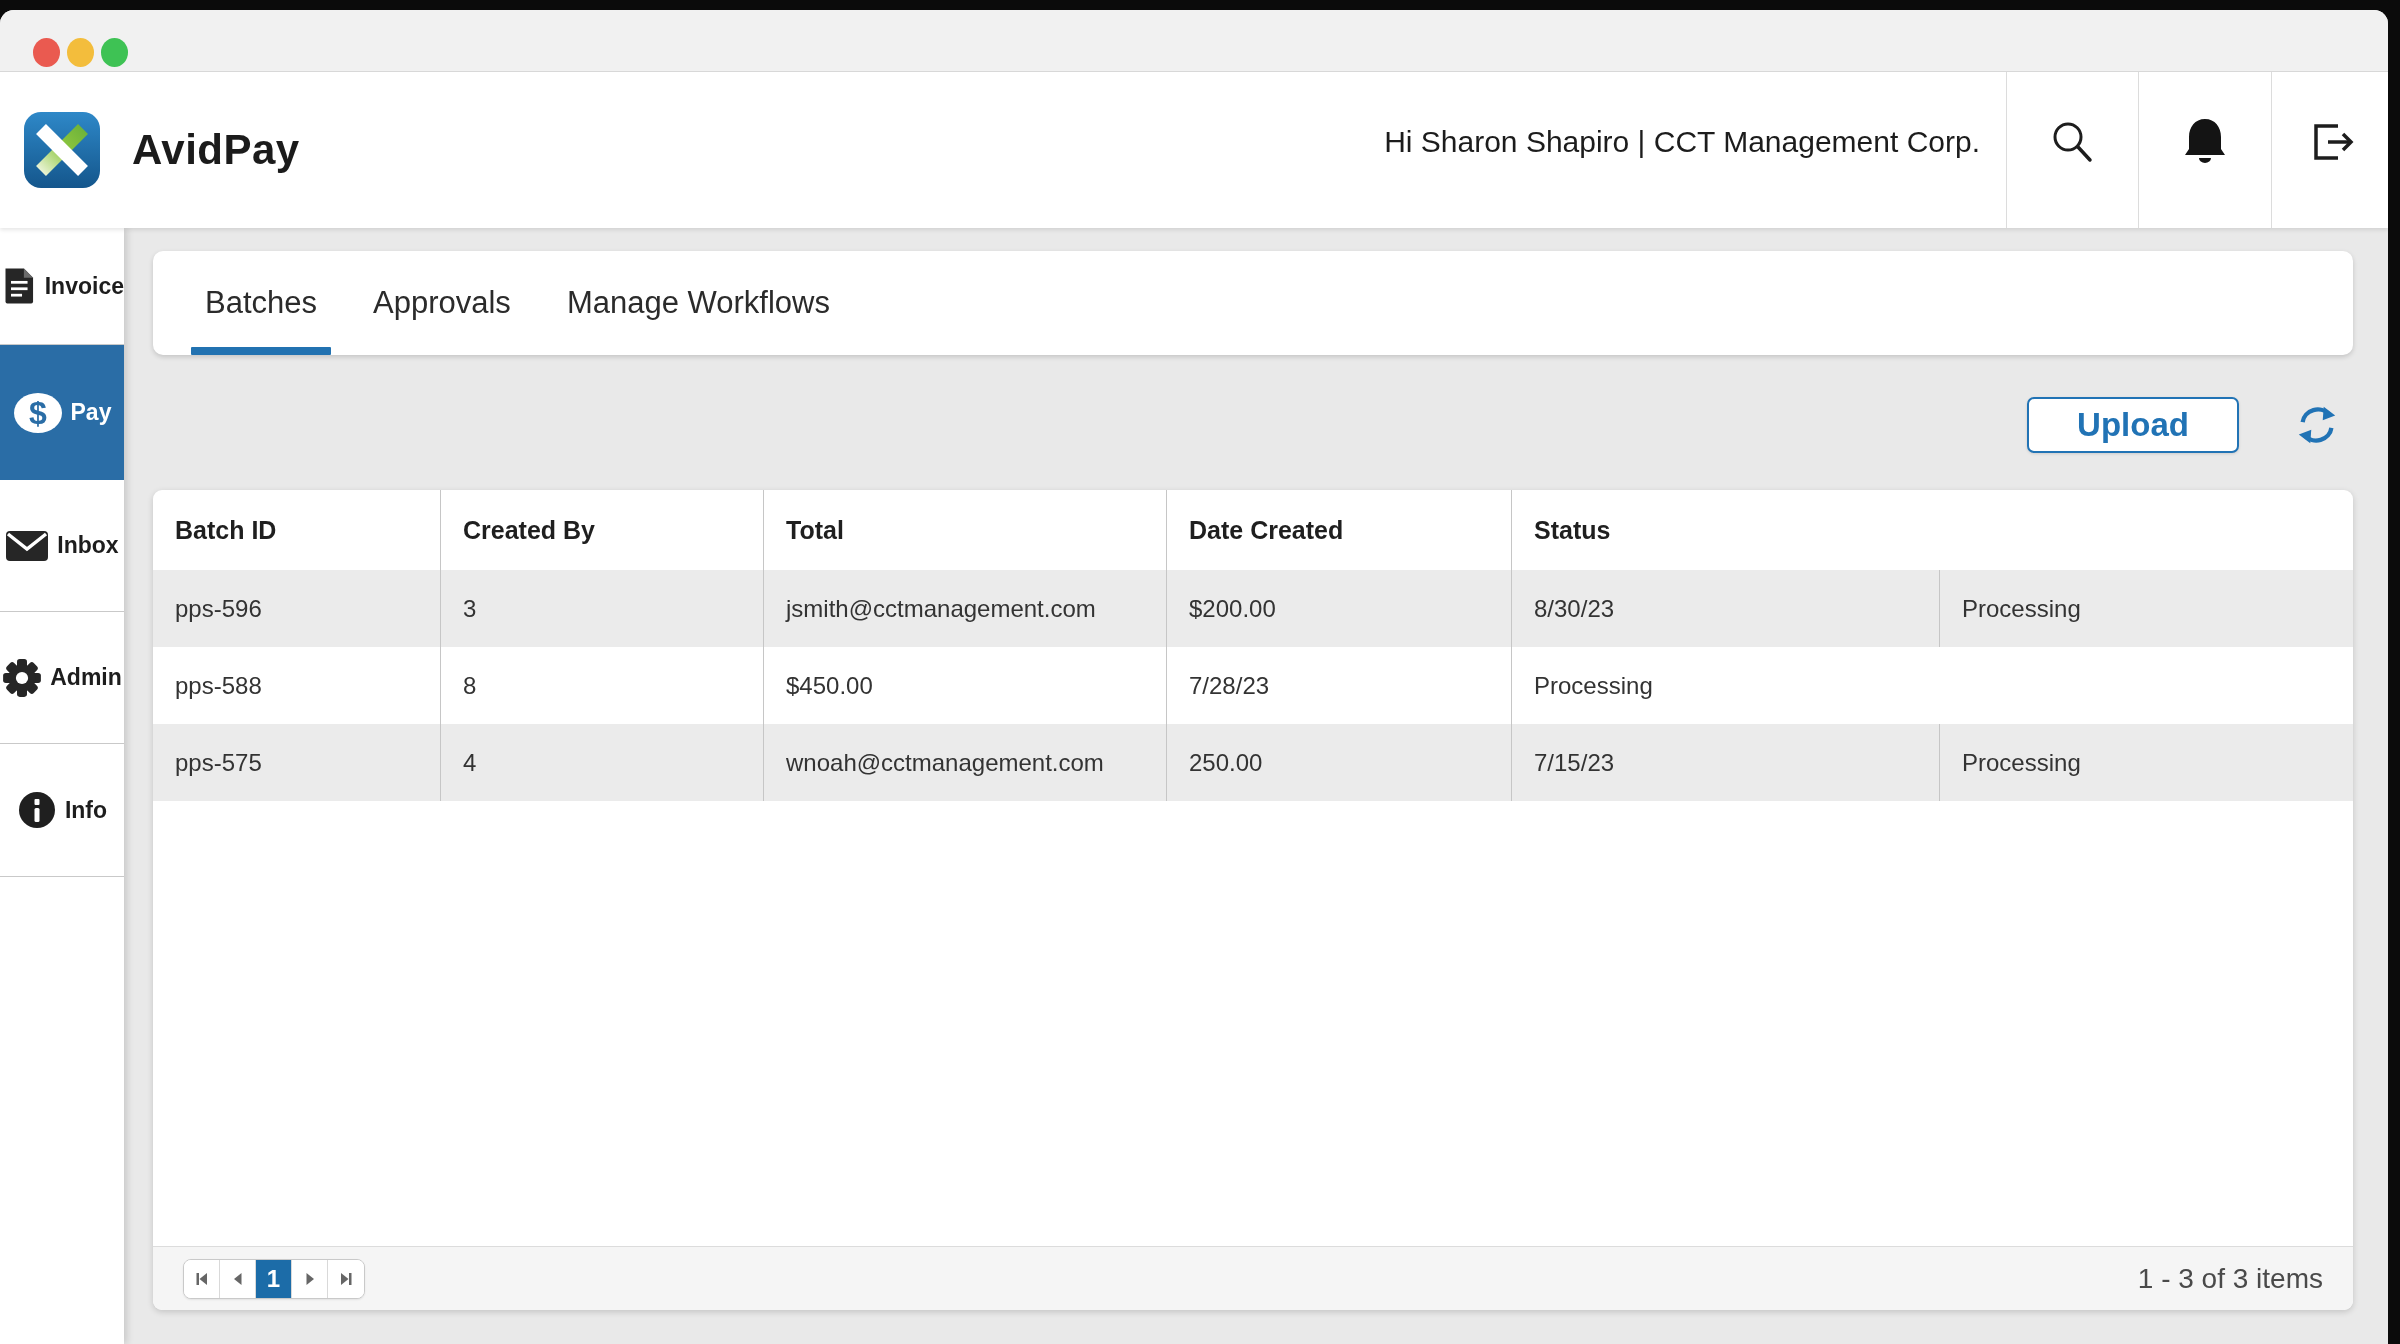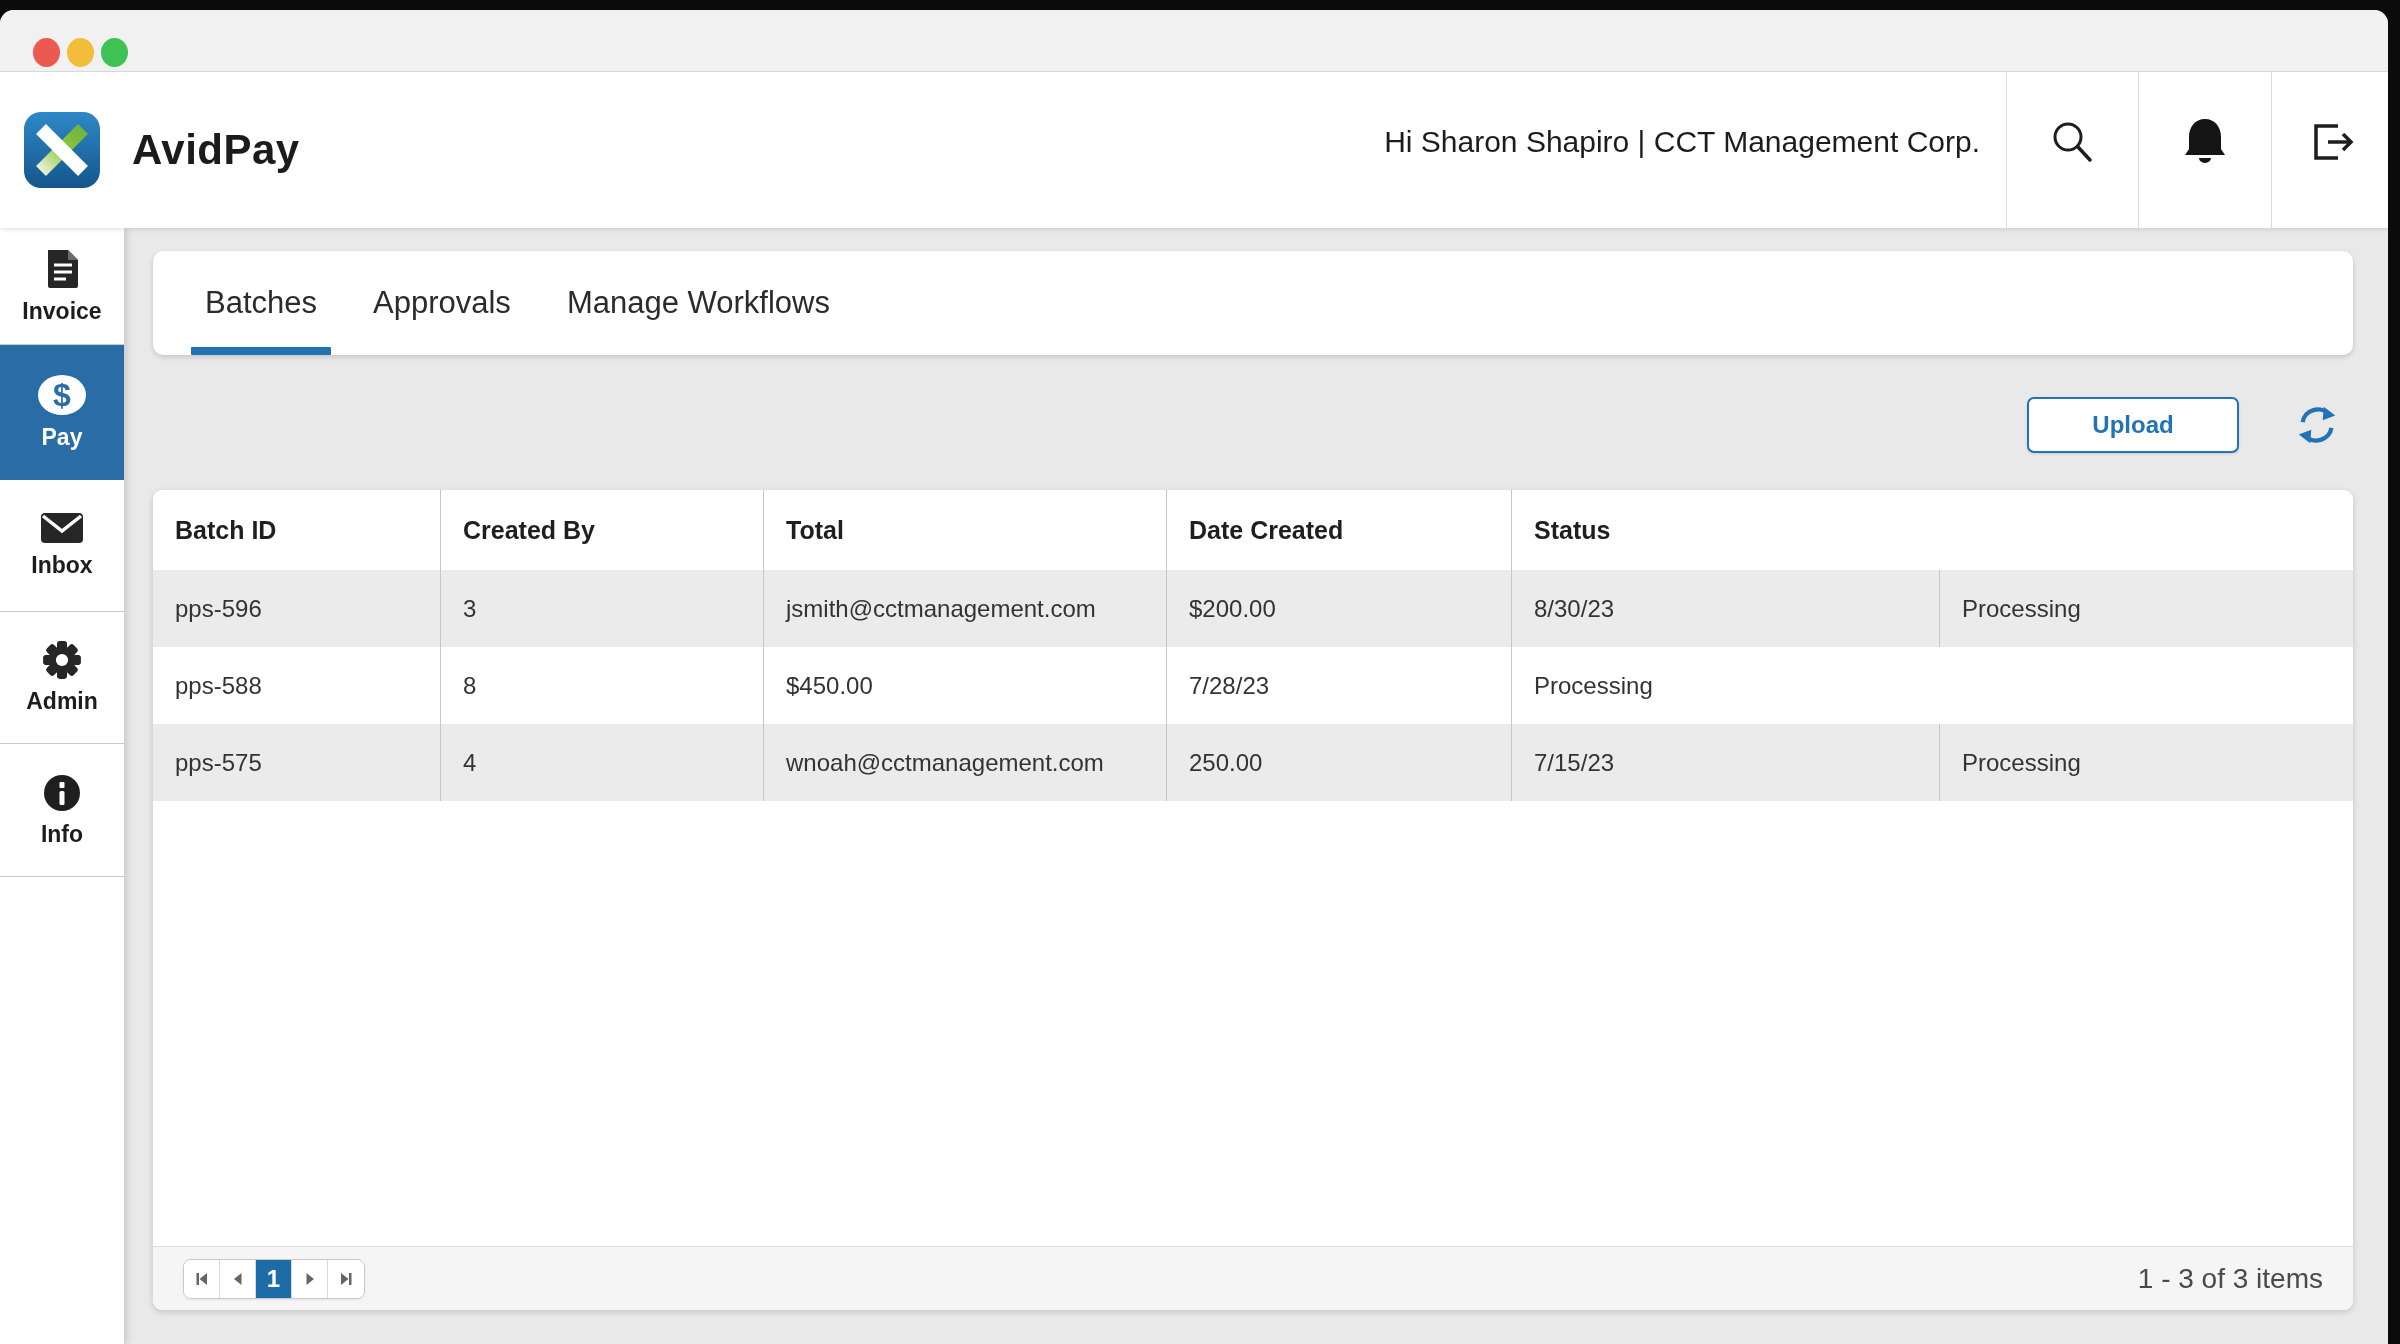--- a/index.html
+++ b/index.html
@@ -24,41 +24,41 @@
                font-size:42px; font-weight:bold; color:#1b1b1b; letter-spacing:.5px; }
   .header-right { position:absolute; right:0; top:0; height:140px; display:flex; align-items:stretch; }
   .greeting { display:flex; align-items:center; padding-right:26px; font-size:30px; color:#1c1c1c; }
   .hdr-divider { width:1px; background:#dcdcdc; height:156px; }
   .hdr-btn { display:flex; align-items:center; justify-content:center; cursor:pointer; background:#fff; border:none; }
   .hdr-btn.search { width:131px; } .hdr-btn.bell { width:132px; } .hdr-btn.logout { width:116px; }
 
   
   .sidebar { position:absolute; left:0; top:218px; width:124px; bottom:0; background:#ffffff;
              box-shadow:3px 0 7px rgba(0,0,0,.14); z-index:10; display:flex; flex-direction:column; }
-  .side-item { display:flex; flex-direction:column; align-items:center; justify-content:center;
+  .side-item { display:flex; flex-direction:row; align-items:center; justify-content:center;
                gap:8px; border-bottom:1px solid #c9c9c9; cursor:pointer; background:#fff; }
   .side-item .lbl { font-size:23px; font-weight:600; color:#1d1d1d; }
   .side-item.active { background:#2a6da6; border-bottom:none; }
   .side-item.active .lbl { color:#ffffff; }
   .side-filler { flex:1; background:#fff; }
 
   
   .main { position:absolute; left:124px; top:218px; right:0; bottom:0; background:#e9e9e9; }
 
   .tabs-card { position:absolute; left:29px; top:23px; width:2200px; height:104px; background:#fff;
                border-radius:10px; box-shadow:0 2px 5px rgba(0,0,0,.16);
                display:flex; align-items:center; padding-left:24px; }
   .tab { position:relative; height:100%; display:flex; align-items:center; padding:0 28px;
          font-size:31px; color:#2b2b2b; cursor:pointer; }
   .tab .underline { position:absolute; left:14px; right:14px; bottom:0; height:8px;
                     background:#2272b1; border-radius:1px; display:none; }
   .tab.active .underline { display:block; }
 
   .upload-btn { position:absolute; left:1903px; top:169px; width:212px; height:56px; background:#fff;
-                border:2px solid #2173b5; border-radius:7px; color:#2173b5; font-size:24px; font-weight:bold;
+                border:2px solid #2173b5; border-radius:7px; color:#2173b5; font-size:33px; font-weight:bold;
                 display:flex; align-items:center; justify-content:center; cursor:pointer;
                 box-shadow:0 1px 3px rgba(0,0,0,.12); font-family:"Liberation Sans",sans-serif; }
   .refresh { position:absolute; left:2170px; top:174px; width:46px; height:46px; cursor:pointer; }
 
   
   .table-card { position:absolute; left:29px; top:262px; width:2200px; height:820px; background:#fff;
                 border-radius:9px; box-shadow:0 2px 6px rgba(0,0,0,.16); overflow:hidden; }
   .t-row { display:grid; grid-template-columns:288px 323px 403px 345px 428px 1fr; }
   .t-head { height:80px; }
   .t-head .t-cell { font-size:25px; font-weight:600; color:#1f1f1f; cursor:pointer; }

